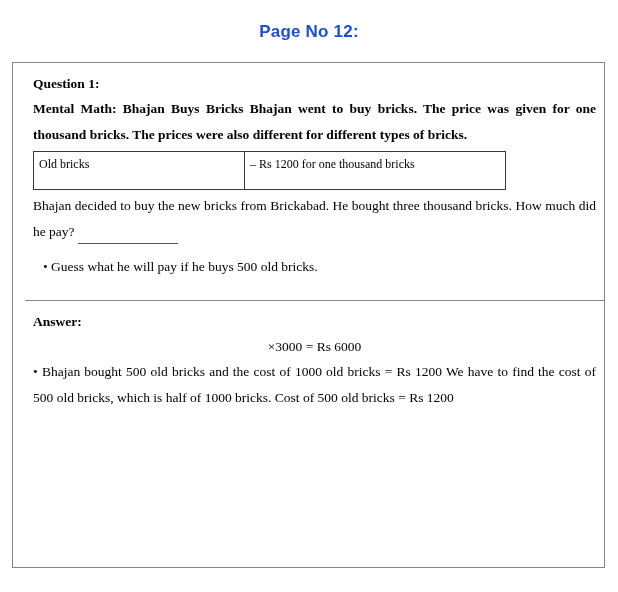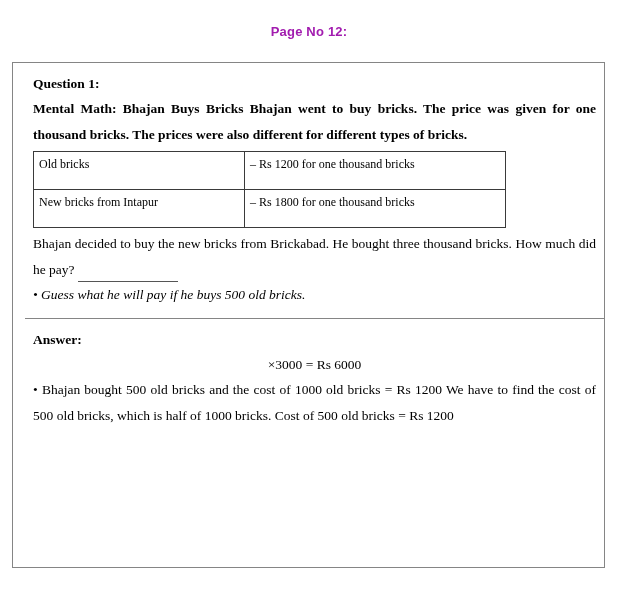--- a/index.html
+++ b/index.html
@@ -12,27 +12,27 @@
     height: 592px;
     font-family: "Liberation Serif", "DejaVu Serif", serif;
     color: #000000;
     overflow: hidden;
   }
 
   .page-title {
     text-align: center;
     font-family: "Liberation Sans", "DejaVu Sans", sans-serif;
     font-weight: bold;
-    font-size: 13px;
+    font-size: 17px;
     letter-spacing: 0.2px;
     margin: 0;
     padding-top: 21px;
     padding-bottom: 0;
     line-height: 22px;
-    color: #a21caf;
+    color: #1d4ed8;
   }
 
   .doc-box {
     position: absolute;
     left: 12px;
     top: 62px;
     width: 593px;
     height: 506px;
     border: 1px solid #858585;
     box-sizing: border-box;
@@ -99,23 +99,22 @@
     display: inline-block;
     width: 100px;
     border-bottom: 1px solid #555555;
     vertical-align: bottom;
     margin-left: 3px;
     height: 13px;
   }
   .q-bullet {
     font-size: 13.5px;
     line-height: 25.5px;
-    margin: 0;
+    margin: 10px;
     text-align: left;
-    font-style: italic;
   }
 
   .a-line {
     font-size: 13.5px;
     line-height: 25.5px;
     margin: 0;
     text-align: justify;
     text-justify: inter-word;
   }
   .a-line.plain { text-align: center; }
@@ -130,24 +129,20 @@
   <div class="section section-question">
     <p class="q-label">Question 1:</p>
     <p class="q-intro">Mental Math: Bhajan Buys Bricks Bhajan went to buy bricks. The price was given for one thousand bricks. The prices were also different for different types of bricks.</p>
 
     <table class="price-table">
       <tbody>
         <tr>
           <td class="col-item">Old bricks</td>
           <td class="col-price">– Rs 1200 for one thousand bricks</td>
         </tr>
-        <tr>
-          <td class="col-item">New bricks from Intapur</td>
-          <td class="col-price">– Rs 1800 for one thousand bricks</td>
-        </tr>
       </tbody>
     </table>
 
     <p class="q-body"><span>Bhajan decided to buy the new bricks from Brickabad. He bought three thousand bricks. How much did he pay?</span><span class="blank"></span></p>
     <p class="q-bullet">• Guess what he will pay if he buys 500 old bricks.</p>
   </div>
 
   <div class="section-divider"></div>
 
   <div class="section section-answer">

